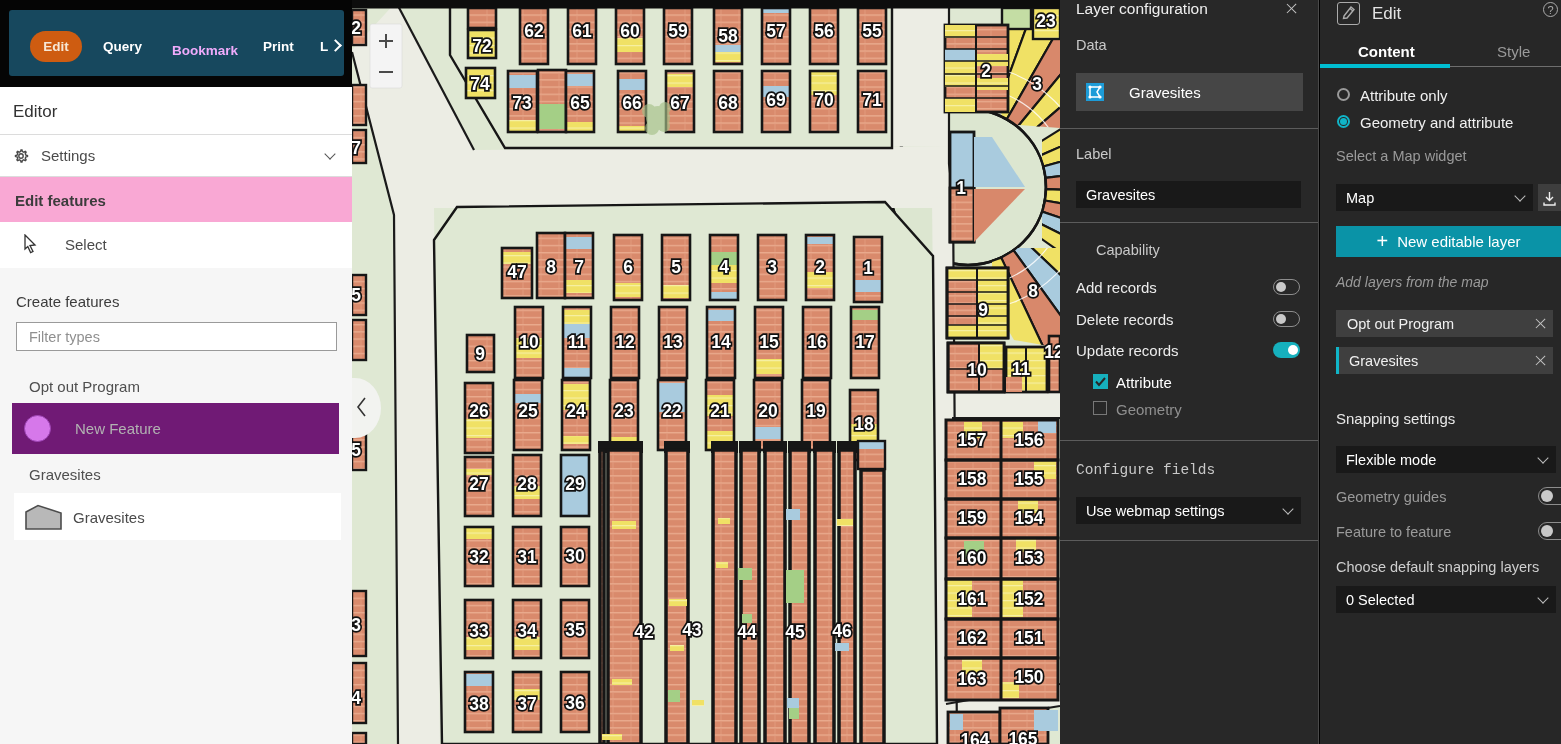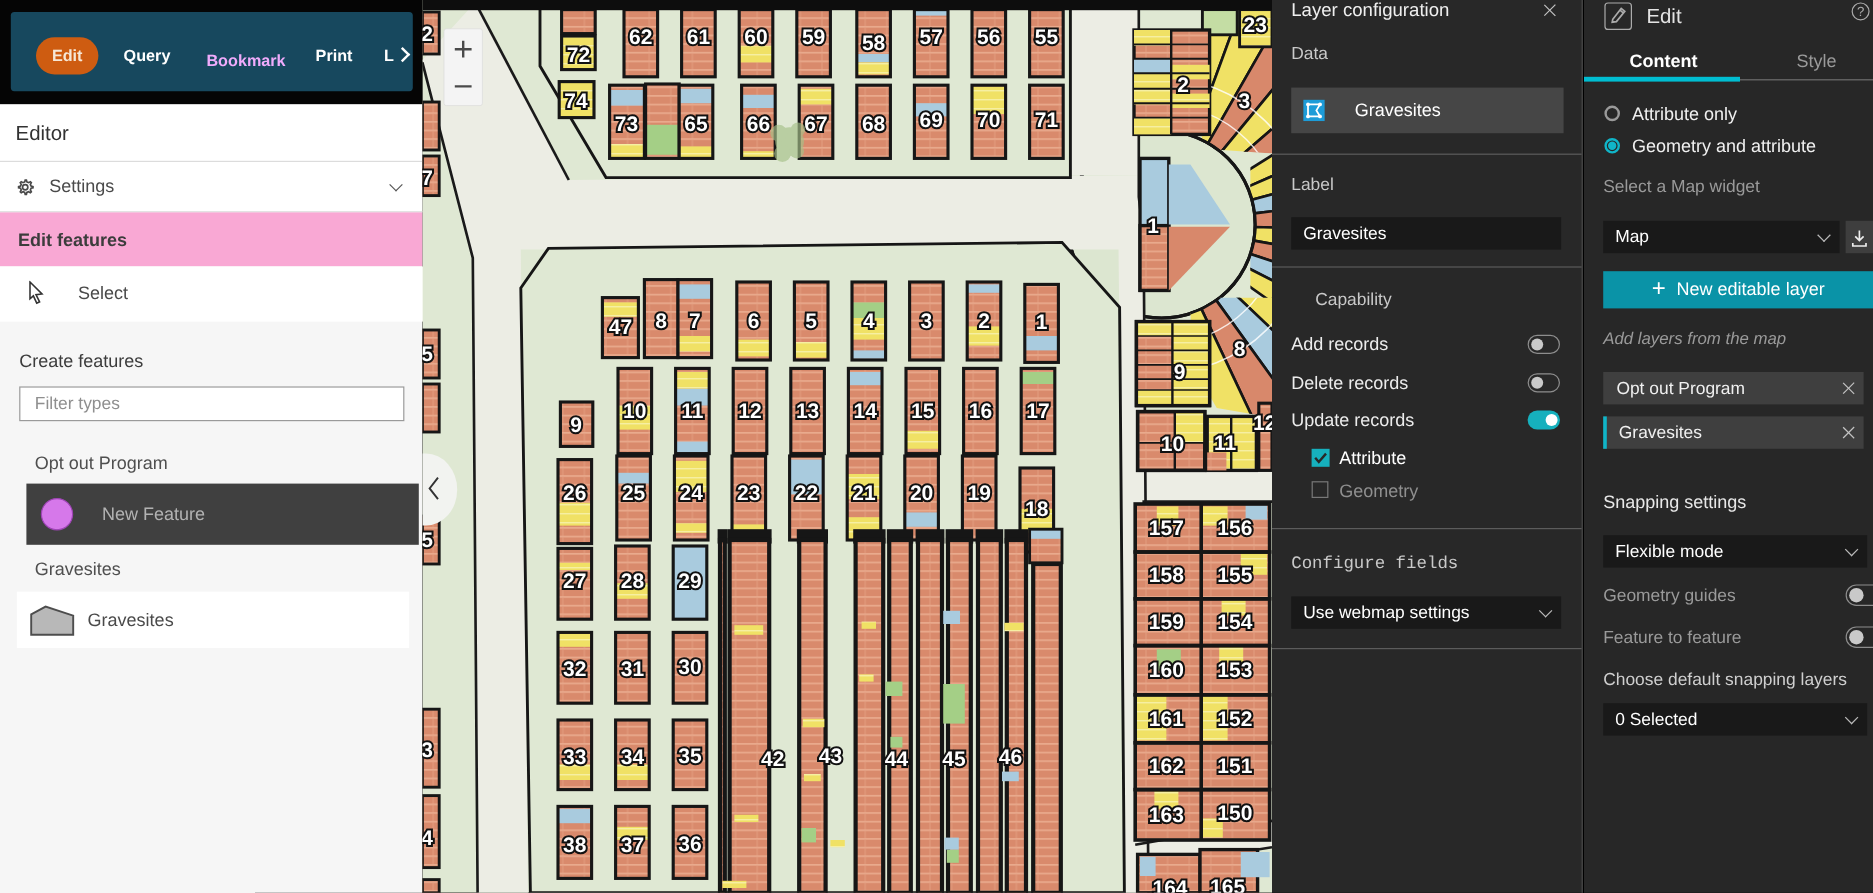--- a/index.html
+++ b/index.html
@@ -70,21 +70,21 @@
   </div>
 
   <div class="abs" style="left:16px;top:206px;font-size:15px;font-weight:400;color:#3c3c3c;">Create features</div>
 
   <div class="abs" style="left:16px;top:235px;width:321px;height:29px;background:#fff;border:1px solid #9a9a9a;">
     <div class="abs" style="left:12px;top:6px;font-size:14.5px;color:#8f8f8f;">Filter types</div>
   </div>
 
   <div class="abs" style="left:29px;top:291px;font-size:15px;color:#4f4f4f;">Opt out Program</div>
 
-  <div class="abs" style="left:22px;top:316px;width:327px;height:51px;background:#404040;text-align:right;">
+  <div class="abs" style="left:12px;top:316px;width:327px;height:51px;background:#701a75;text-align:right;">
 
     <div class="abs" style="left:12px;top:12px;width:27px;height:27px;border-radius:50%;background:#d678ea;border:1px solid #9e44b5;"></div>
     <div class="abs" style="left:63px;top:17px;font-size:15px;color:#b2b2b2;">New Feature</div>
   </div>
 
   <div class="abs" style="left:29px;top:379px;font-size:15px;color:#4f4f4f;">Gravesites</div>
 
   <div class="abs" style="left:14px;top:406px;width:327px;height:47px;background:#fff;">
 
     <svg class="abs" style="left:10px;top:11px" width="40" height="27" viewBox="0 0 40 27">

